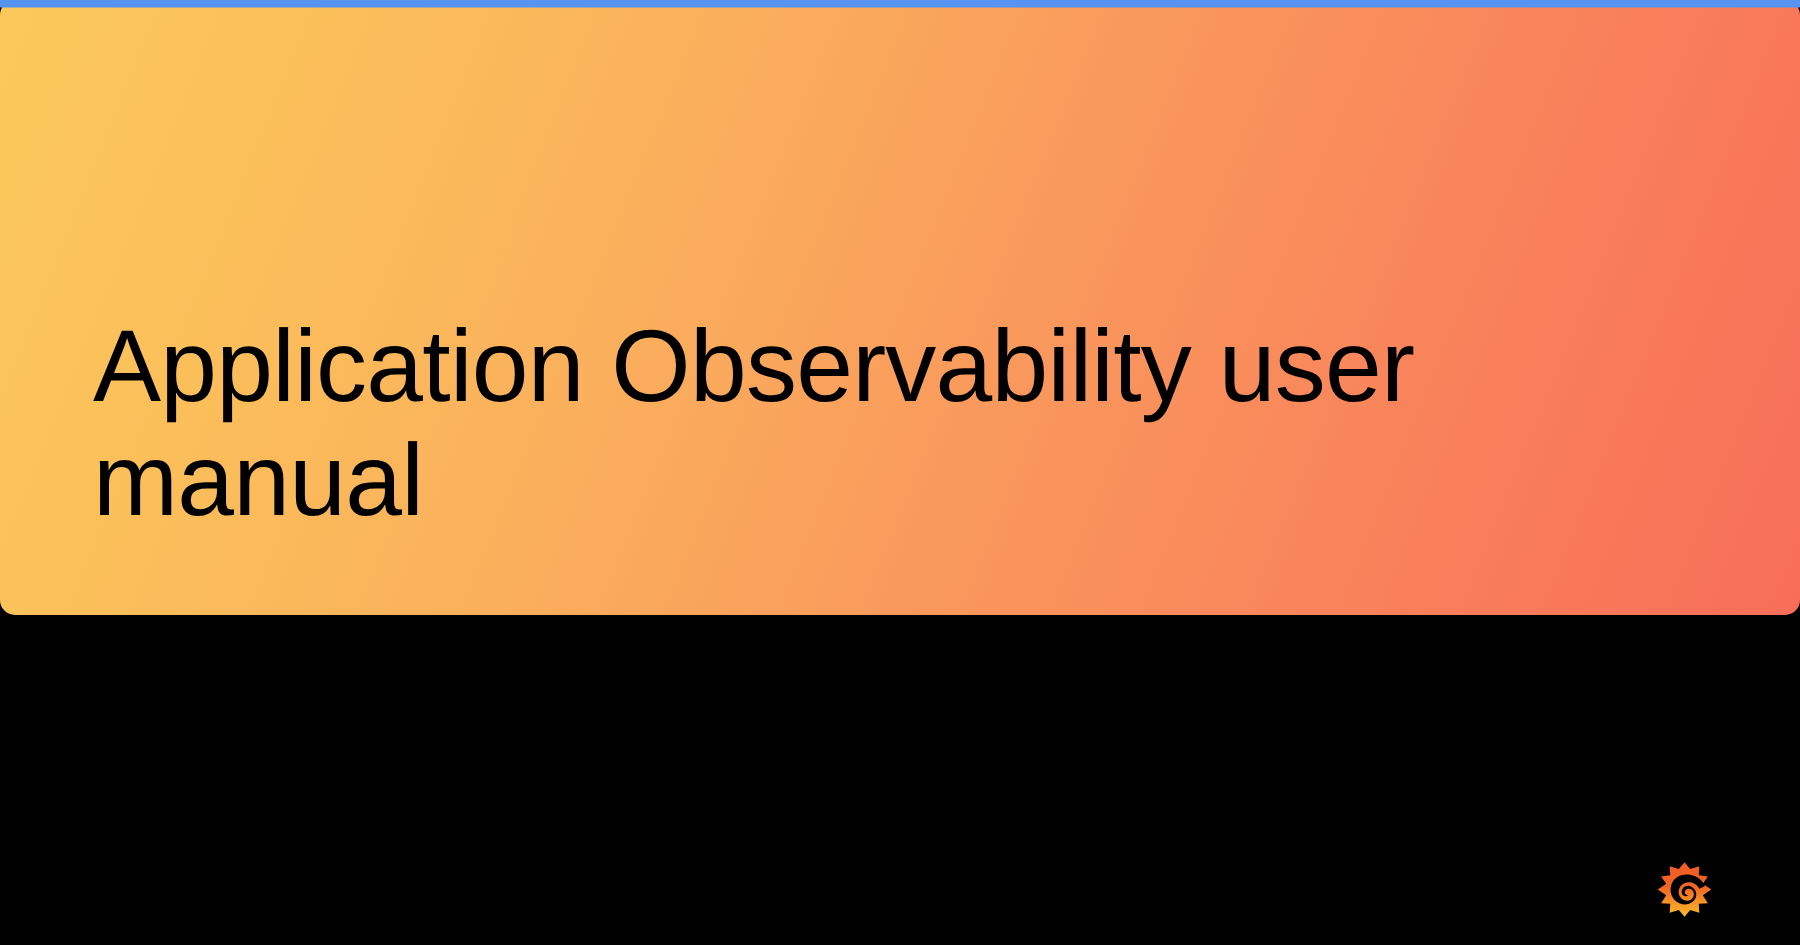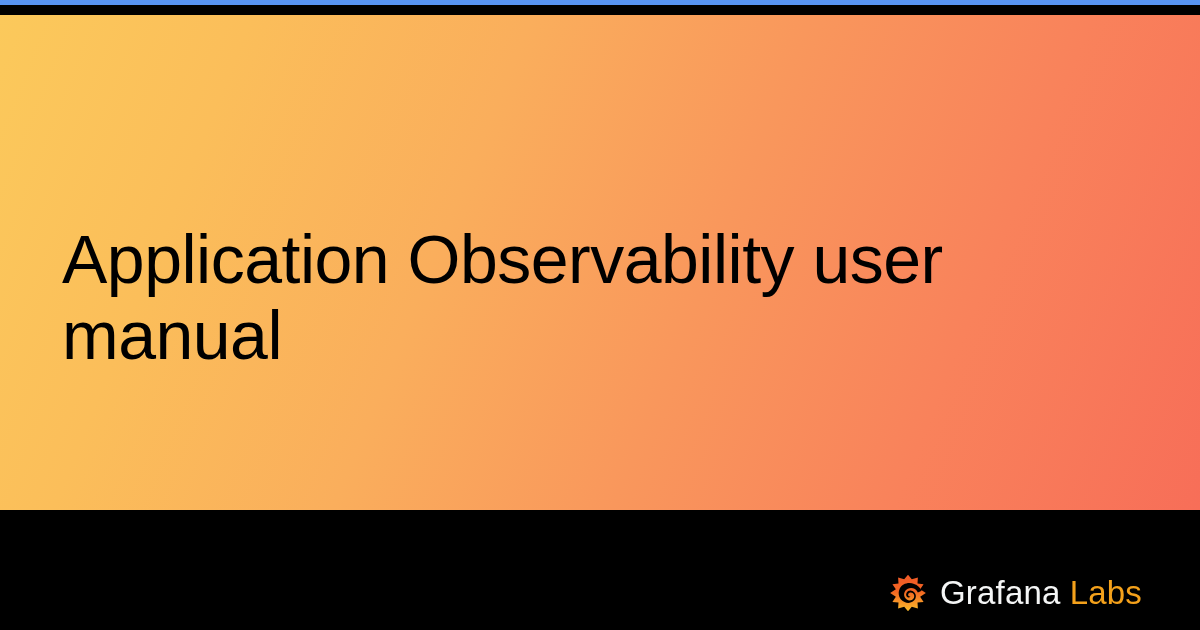--- a/index.html
+++ b/index.html
@@ -26,31 +26,32 @@
     top:0; left:0;
     width:1200px;
     height:5px;
     background:#5794F2;
     z-index:3;
   }
 
   
   .hero {
     position:absolute;
-    top:15px; left:0;
+    top:0; left:0;
     width:1200px;
-    height:495px;
+    height:410px;
     background:linear-gradient(112deg,
         #FBC95B 0%,
         #FBBE5A 18%,
         #FAAE5C 38%,
         #F9975C 58%,
         #F9825B 78%,
         #F76E58 100%);
     z-index:1;
+    border-radius:10px;
   }
 
   .hero-inner {
     position:absolute;
     left:62px;
     top:0;
     width:900px;
     height:555px;
     display:flex;
     align-items:center;
@@ -151,20 +152,17 @@
           C49.5 54.5 51 51 54 49.5
           C58.5 47.5 63.5 49.5 65.5 54
           C68 59.5 65.5 66 60 68.5
           C53 71.5 45 68.5 41.5 61.5
           C37.5 53 41 43 49.5 39
           C59.5 34.5 71 38.5 76 48.5
           L86 44
           C79.5 32.5 74 28.5 66 26 Z"></path>
       </svg>
 
-      <div class="brand-text">
-        <span class="word-primary">Grafana</span><span class="word-accent">Labs</span>
-      </div>
 
     </div>
   </div>
 
 </div>
 
 </body></html>

